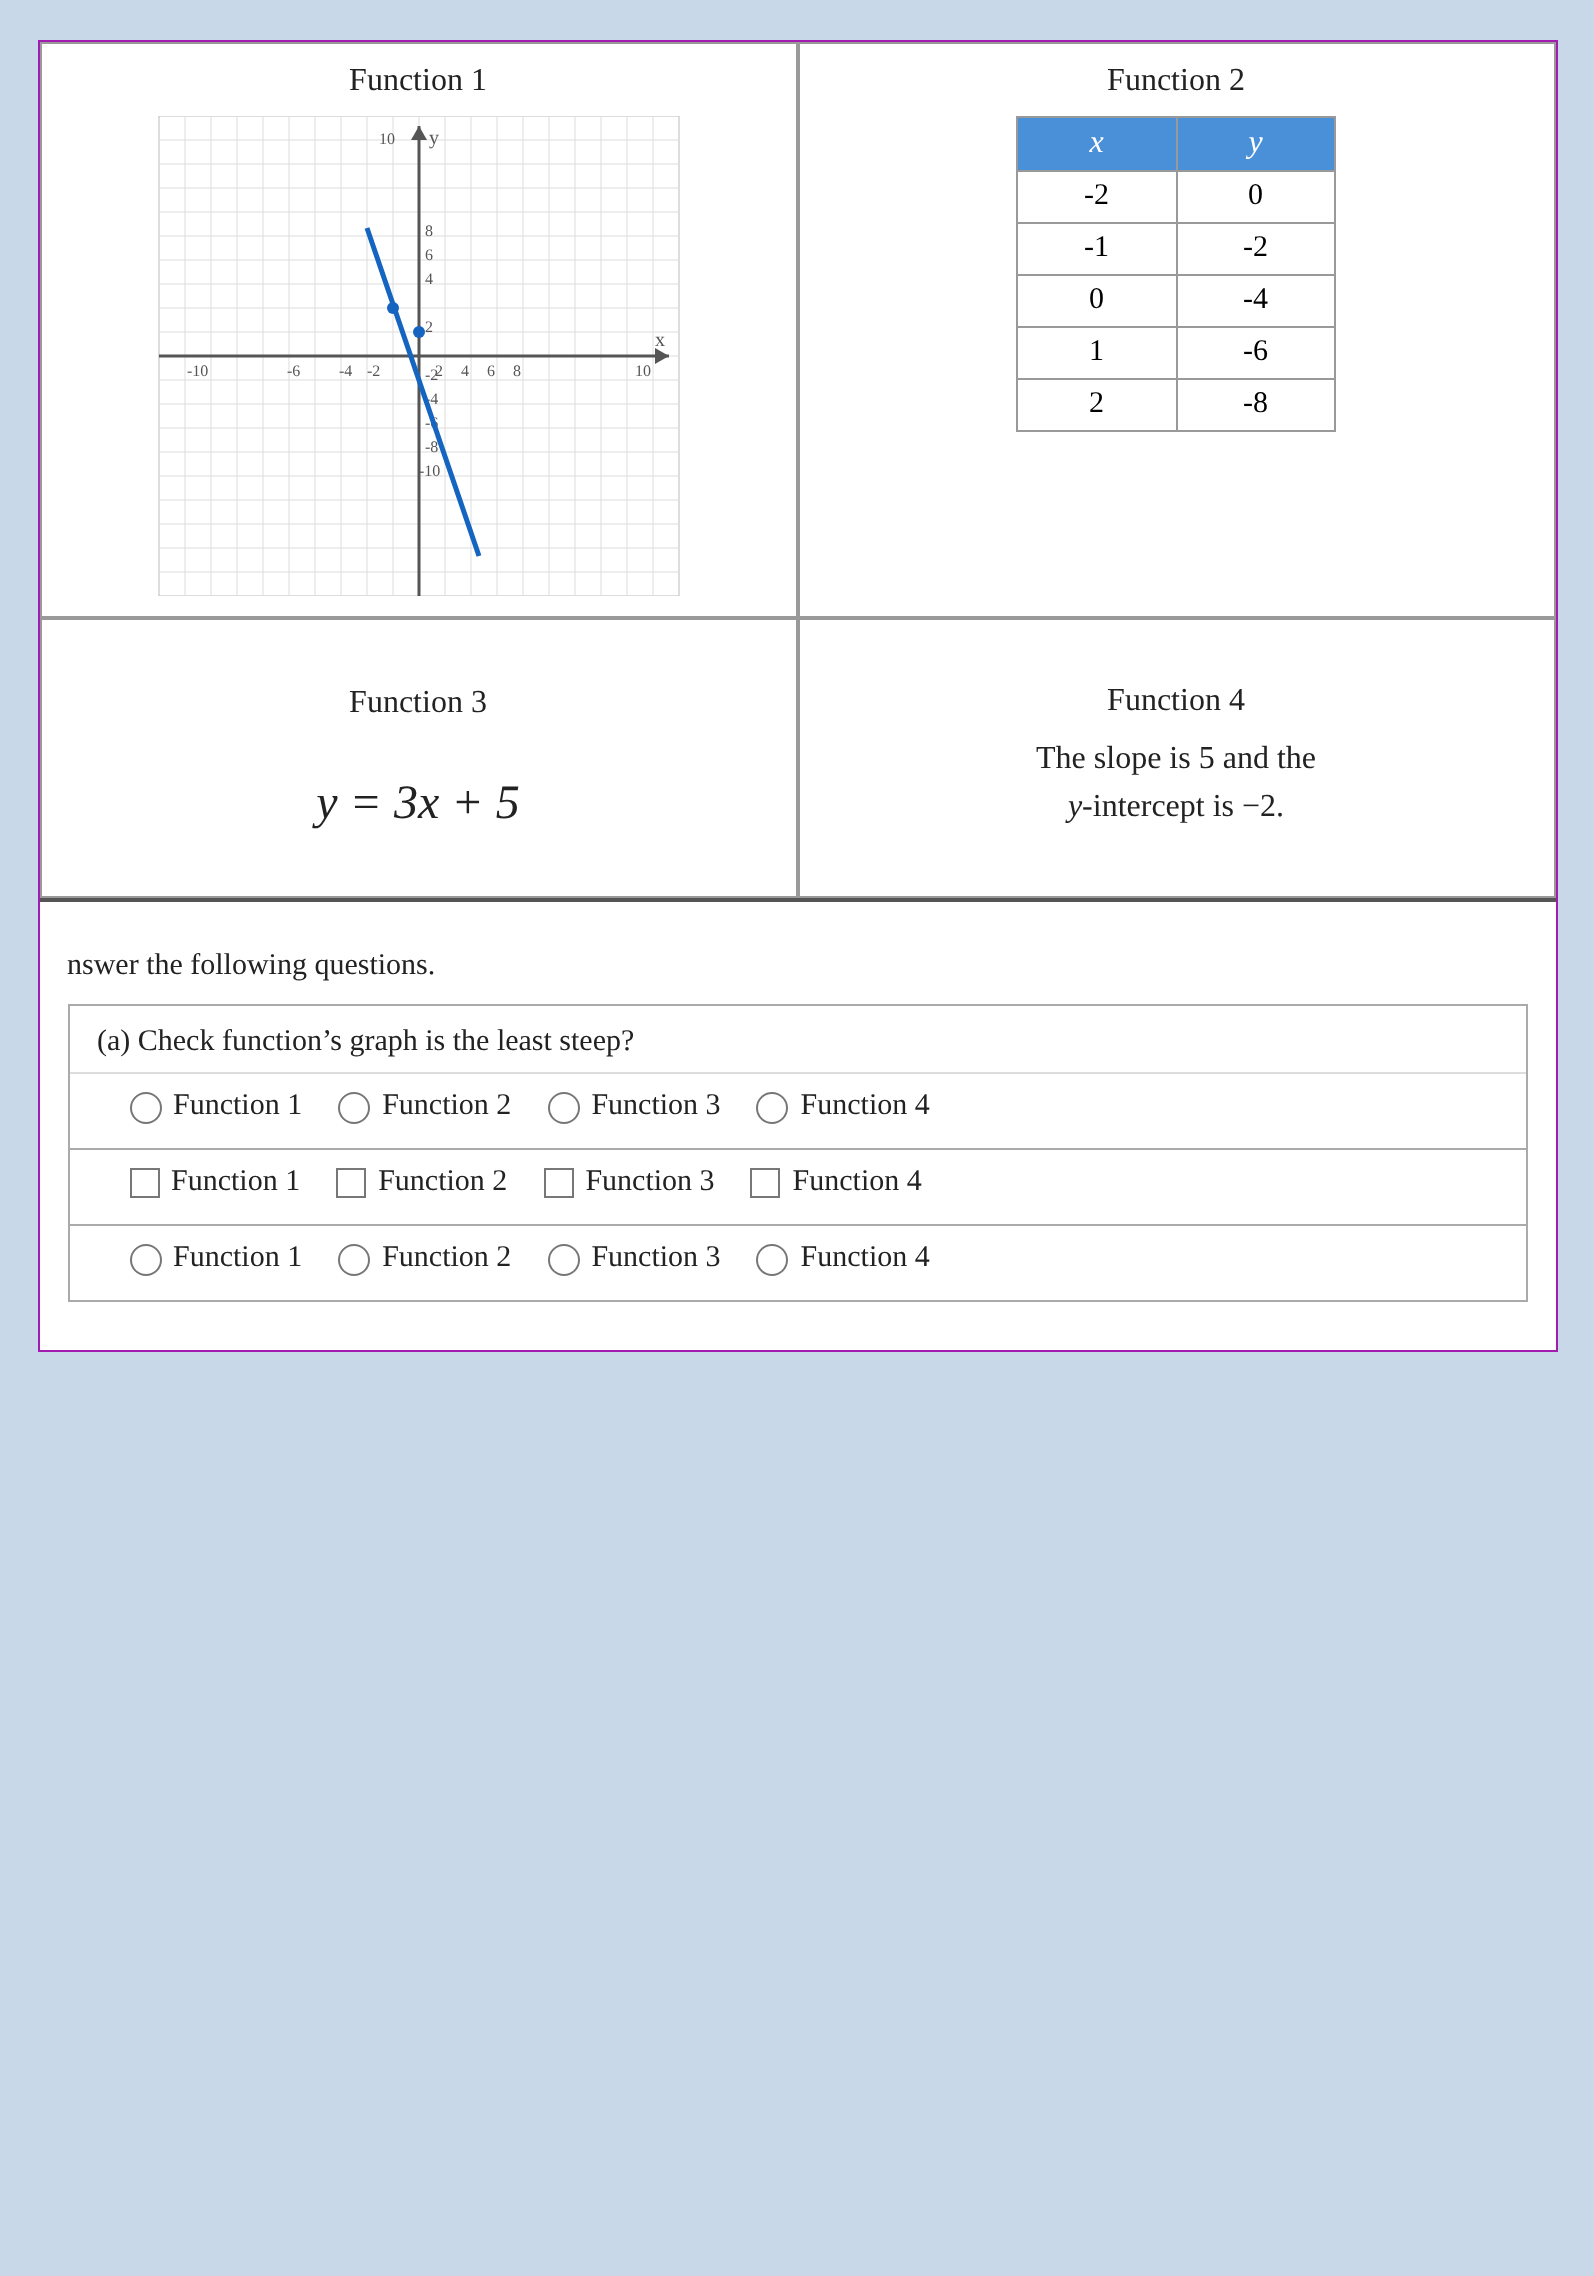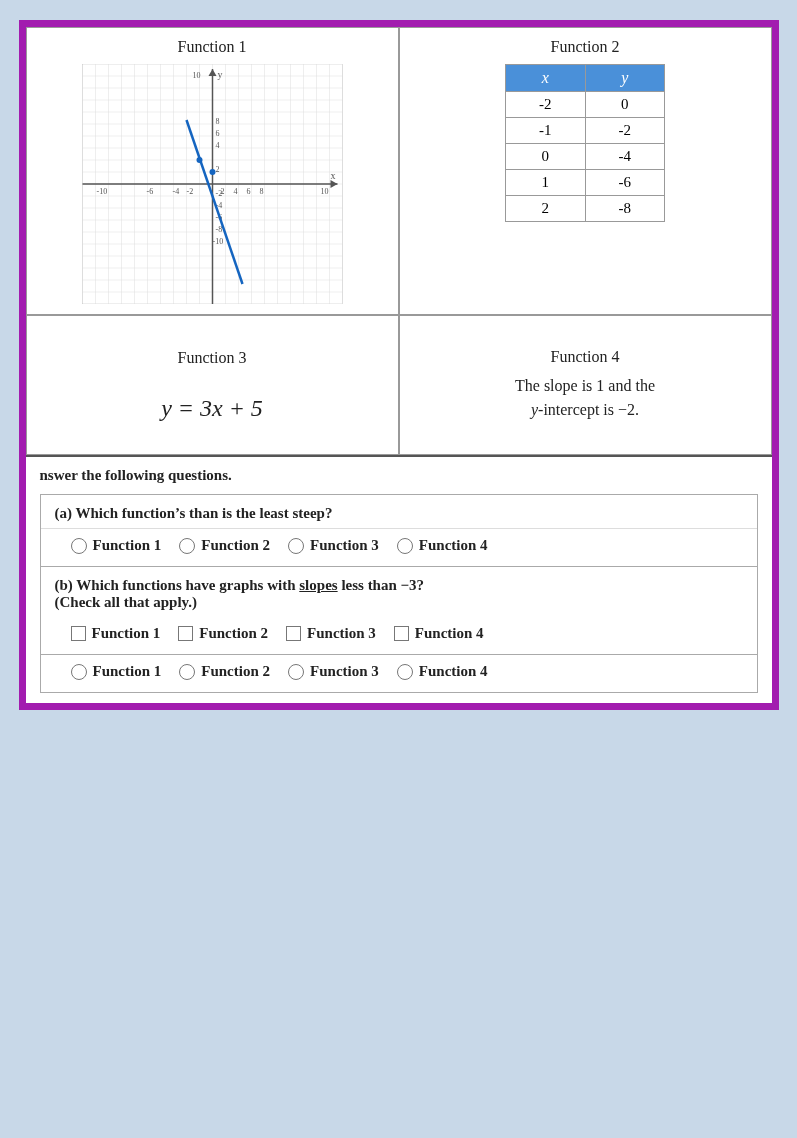--- a/index.html
+++ b/index.html
@@ -5,21 +5,21 @@
     * { box-sizing: border-box; margin: 0; padding: 0; }
     body {
       background: #c8d8e8;
       font-family: 'Times New Roman', Times, serif;
       width: 797px;
       min-height: 1138px;
       padding: 10px;
     }
     .main-container {
       background: #fff;
-      border: 7px solid #a21caf;
+      border: 1px solid #a21caf;
       margin: 10px auto;
       width: 760px;
     }
     .functions-grid {
       display: grid;
       grid-template-columns: 1fr 1fr;
       border-bottom: 2px solid #555;
     }
     .function-cell {
       border: 1px solid #999;
@@ -91,22 +91,21 @@
       min-height: 140px;
       text-align: center;
     }
     .function4-text {
       font-size: 16px;
       line-height: 1.5;
       color: #222;
     }
     
     .questions-section {
-      padding: 10px 14px;
-      font-weight: bold;
+      padding: 24px 14px;
     }
     .answer-prompt {
       font-size: 15px;
       margin-bottom: 10px;
       color: #222;
     }
     .question-block {
       border: 1px solid #aaa;
       margin-bottom: 0;
     }
@@ -296,35 +295,35 @@
     <div class="function-cell function3-cell">
       <div class="function-cell-title">Function 3</div>
       <div class="function3-equation">
         <em>y</em> = 3<em>x</em> + 5
       </div>
     </div>
 
     <div class="function-cell function4-cell">
       <div class="function-cell-title">Function 4</div>
       <div class="function4-text">
-        <span>The slope is 1 and the</span><br>
+        <span>The slope is 5 and the</span><br>
         <span><em>y</em>-intercept is −2.</span>
       </div>
     </div>
 
   </div>
 
   <div class="questions-section">
     <div class="answer-prompt">
       <span>nswer the following questions.</span>
     </div>
 
     <div class="question-block">
       <div class="question-header">
-        <span>(a) Which function’s than is the least steep?</span>
+        <span>(a) Check function’s graph is the least steep?</span>
       </div>
       <div class="options-row">
         <label class="option-item">
           <span class="radio-circle"></span>
           <span>Function 1</span>
         </label>
         <label class="option-item">
           <span class="radio-circle"></span>
           <span>Function 2</span>
         </label>
@@ -333,24 +332,20 @@
           <span>Function 3</span>
         </label>
         <label class="option-item">
           <span class="radio-circle"></span>
           <span>Function 4</span>
         </label>
       </div>
     </div>
 
     <div class="question-block">
-      <div class="question-b-header">
-        <span>(b) Which functions have graphs with <span class="underline">slopes</span> less than −3?</span><br>
-        <span>(Check all that apply.)</span>
-      </div>
       <div class="options-row">
         <label class="option-item">
           <span class="checkbox-square"></span>
           <span>Function 1</span>
         </label>
         <label class="option-item">
           <span class="checkbox-square"></span>
           <span>Function 2</span>
         </label>
         <label class="option-item">

